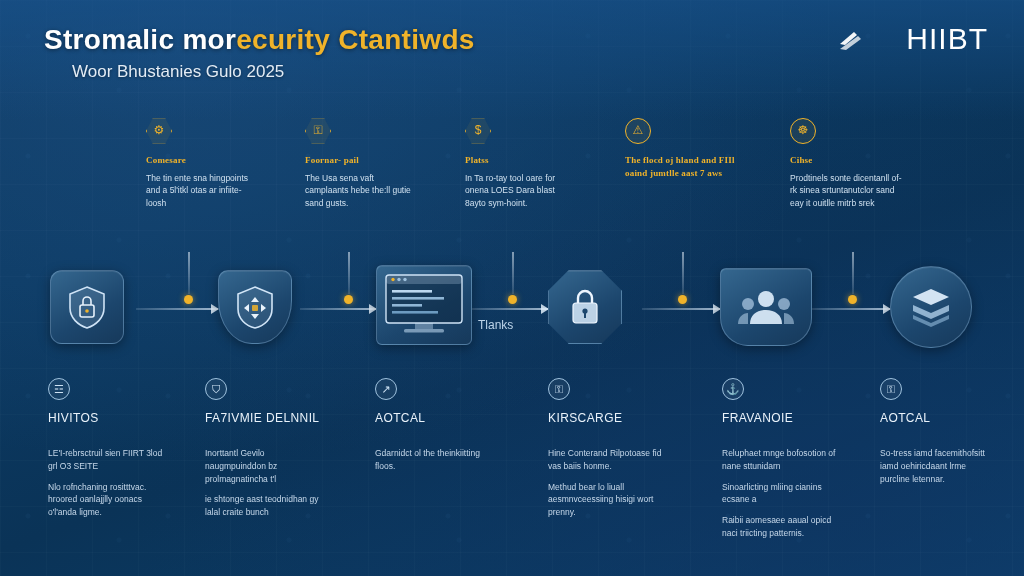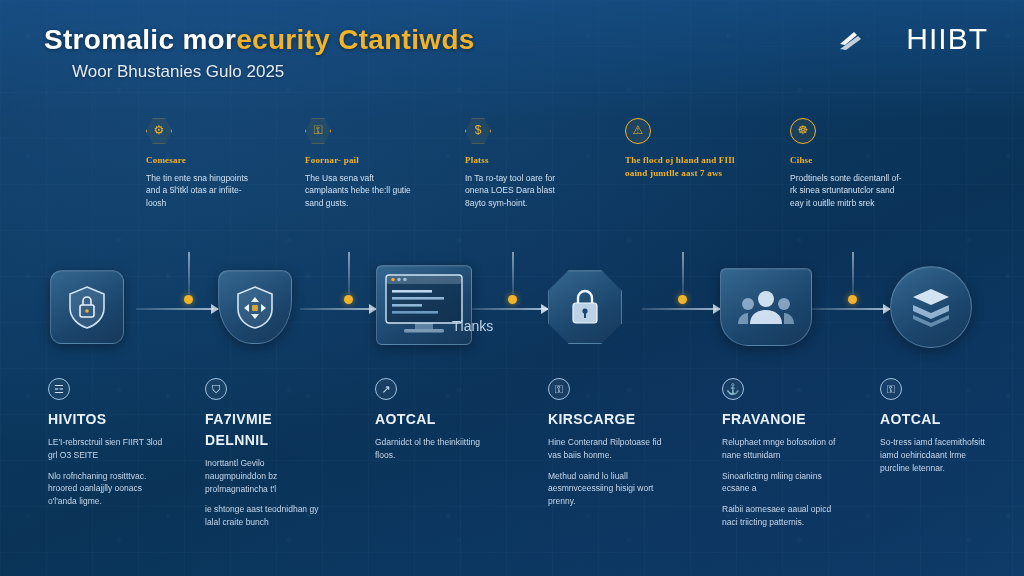--- a/index.html
+++ b/index.html
@@ -152,24 +152,24 @@
     width: 22px; height: 22px; border-radius: 50%;
     border: 1.4px solid #9fc2de;
     color: #cfe3f4;
     display: flex; align-items: center; justify-content: center;
     font-size: 11px;
     margin-bottom: 9px;
     background: rgba(255,255,255,.05);
   }
   .bottomcol .bc-title {
     color: #e9f2fa;
-    font-weight: bold;
-    font-size: 14px;
+    font-weight: normal;
+    font-size: 12px;
     letter-spacing: .4px;
-    margin-bottom: 6px;
+    margin-bottom: 20px;
   }
   .bottomcol p { margin: 0 0 8px 0; }
 </style>
 </head>
 <body>
 
 <div id="canvas">
   <div id="texture"></div>
   <div id="glowtop"></div>
 
@@ -301,21 +301,21 @@
   <div class="node" style="left:890px; top:266px; width:82px; height:82px;">
     <div class="shape circle" style="width:82px;height:82px;">
       <svg width="44" height="44" viewBox="0 0 44 44">
         <path d="M22 4 L40 12 L22 20 L4 12 Z" fill="rgba(226,240,253,.92)"></path>
         <path d="M4 20 L22 28 L40 20 L40 26 L22 34 L4 26 Z" fill="rgba(190,220,245,.72)"></path>
         <path d="M4 30 L22 38 L40 30 L40 34 L22 42 L4 34 Z" fill="rgba(160,200,232,.55)"></path>
       </svg>
     </div>
   </div>
 
-  <div style="position:absolute; left:452px; top:318px; font-size:14px; color:#bcd3e8;">Tlanks</div>
+  <div style="position:absolute; left:478px; top:318px; font-size:12px; color:#bcd3e8;">Tlanks</div>
 
   <div class="bottomcol" style="left:48px; top:378px;">
     <div class="bc-icon">☲</div>
     <div class="bc-title">HIVITOS</div>
     <p>LE'I-rebrsctruil sien FIIRT 3lod grl O3 SEITE</p>
     <p>Nlo rofnchaning rositttvac. hroored oanlajjlly oonacs o'l'anda ligme.</p>
   </div>
 
   <div class="bottomcol" style="left:205px; top:378px;">
     <div class="bc-icon">⛉</div>
@@ -327,21 +327,21 @@
   <div class="bottomcol" style="left:375px; top:378px;">
     <div class="bc-icon">↗</div>
     <div class="bc-title">AOTCAL</div>
     <p>Gdarnidct ol the theinkiitting floos.</p>
   </div>
 
   <div class="bottomcol" style="left:548px; top:378px;">
     <div class="bc-icon">⚿</div>
     <div class="bc-title">KIRSCARGE</div>
     <p>Hine Conterand Rilpotoase fid vas baiis honme.</p>
-    <p>Methud oaind lo liuall aesmnvceessiing hisigi wort prenny.</p>
+    <p>Methud bear lo liuall aesmnvceessiing hisigi wort prenny.</p>
   </div>
 
   <div class="bottomcol" style="left:722px; top:378px;">
     <div class="bc-icon">⚓</div>
     <div class="bc-title">FRAVANOIE</div>
     <p>Reluphaet mnge bofosotion of nane sttunidarn</p>
     <p>Sinoarlicting mliing cianins ecsane a</p>
     <p>Raibii aomesaee aaual opicd naci triicting patternis.</p>
   </div>
 

